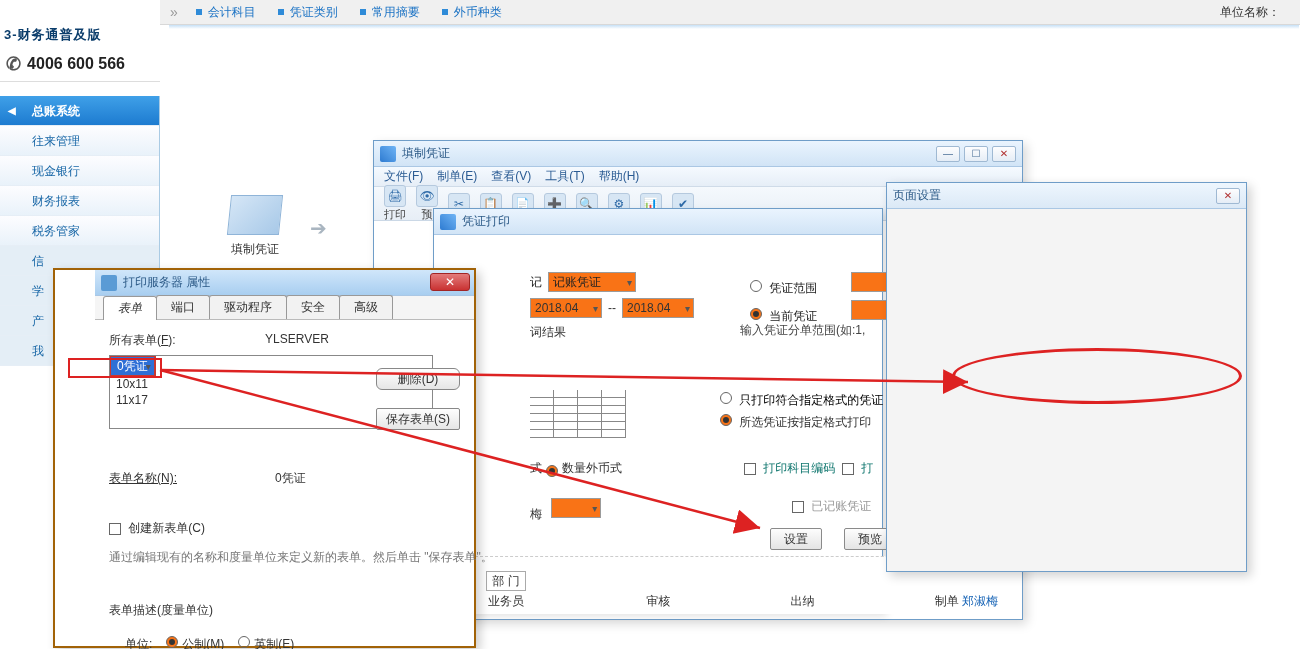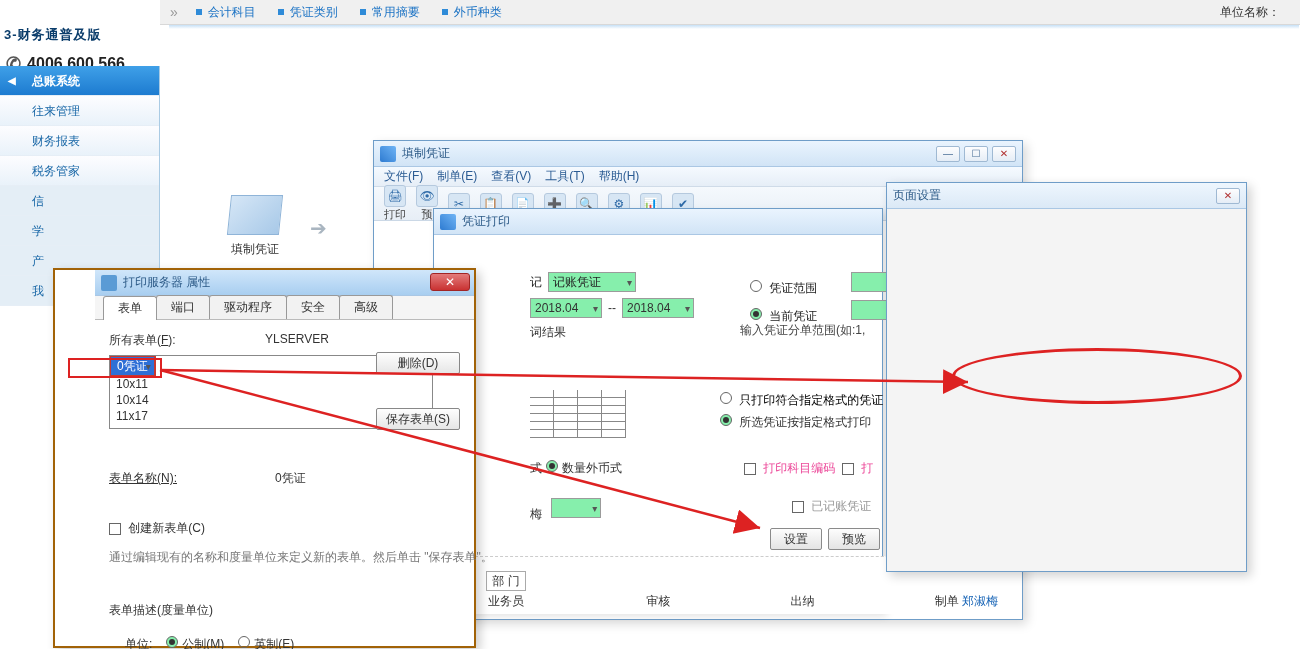--- a/index.html
+++ b/index.html
@@ -10,21 +10,21 @@
 .top-menu .chev { color: #999; margin-right: 18px; font-size: 14px; }
 .top-menu .item { color: #1a72c4; margin-right: 22px; position: relative; padding-left: 12px; cursor: pointer; }
 .top-menu .item::before { content: ""; position: absolute; left: 0; top: 50%; transform: translateY(-50%); width: 6px; height: 6px; background: #2f8bd8; }
 .top-menu .right { margin-left: auto; margin-right: 20px; color: #333; }
 
 
 .brand-bar { position: absolute; left: 0; top: 24px; width: 160px; height: 74px; }
 .brand-top { height: 22px; display:flex; align-items:center; background:#fff; padding-left:4px; font-size:13px; color:#0b3d6b; font-weight:bold; letter-spacing:1px;}
 .phone-bar { height: 36px; background:#fff; display:flex; align-items:center; padding-left:6px; font-size:16px; font-weight:bold; color:#222; border-bottom:1px solid #ddd;}
 .phone-bar .ic { font-size:18px; margin-right:6px; color:#555;}
-.sidebar { position:absolute; left:0; top:66px; width:160px; background:linear-gradient(to bottom,#fff,#f8fbfe); border-right:1px solid #aacbe4; padding:0; }
+.sidebar { position:absolute; left:0; top:96px; width:160px; background:linear-gradient(to bottom,#fff,#f8fbfe); border-right:1px solid #aacbe4; padding:0; }
 .side-item { height:30px; line-height:30px; padding-left:32px; color:#1766a6; cursor:pointer; border-bottom:1px solid #e6eef6; position:relative; background:linear-gradient(to bottom,#fdfdff,#e9f2fa);}
 .side-item.active { background:linear-gradient(to bottom,#3fa0e8,#1d7bd0); color:#fff; font-weight:bold;}
 .side-item.active::before { content:"◀"; position:absolute; left:8px; color:#fff; font-size:10px;}
 .side-item.cut { background:#e4eef6;}
 
 
 .stage { position:absolute; left:160px; top:24px; right:0; bottom:0; background:#fff; border-top:1px solid #d8d8d8; }
 .stage-ribbon { position:absolute; left:169px; top:25px; right:1px; height:4px; background:linear-gradient(to bottom,#c6e0f6,#fff); }
 
 
@@ -38,56 +38,56 @@
 .menubar { height:20px; display:flex; align-items:center; gap:14px; padding-left:10px; background:linear-gradient(to bottom,#f5faff,#e6eef7); border-bottom:1px solid #cfdbe8; color:#2a5b93; font-size:12px;}
 .toolbar2 { height:34px; background:linear-gradient(to bottom,#f5f9fd,#e7eef6); border-bottom:1px solid #cbd8e6; display:flex; align-items:center; padding-left:10px; gap:10px;}
 .tbic { width:22px; height:22px; background:#d7e6f4; border:1px solid #b5c9de; border-radius:3px; display:flex; align-items:center; justify-content:center; font-size:12px; color:#2e6aa7; cursor:pointer;}
 .tlbl { font-size:11px; color:#444;}
 
 
 .print-sub { position:absolute; left:433px; top:208px; width:450px; height:404px; background:#fff; border:1px solid #6f9dc8; box-shadow:4px 4px 8px rgba(0,0,0,.12); }
 .range-box { position:absolute; left:12px; top:40px; right:10px; height:100px; border:1px solid #bdbdbd; border-top:none; padding-top:4px;}
 .range-box::before { content:""; position:absolute; left:0; right:0; top:0; border-top:1px solid #bdbdbd;}
 .range-label { position:absolute; left:26px; top:-8px; background:#fff; padding:0 6px; color:#333;}
-.sel { height:20px; border:1px solid #9b9b9b; background:#86efac; display:inline-flex; align-items:center; padding:0 4px; font-size:12px; position:relative;}
+.sel { height:20px; border:1px solid #9b9b9b; background:#f97316; display:inline-flex; align-items:center; padding:0 4px; font-size:12px; position:relative;}
 .sel::after { content:"▾"; position:absolute; right:3px; color:#555; font-size:10px;}
 .fw { width:88px;}
 .fd { width:72px;}
 .voucher-row1 { position:absolute; left:530px; top:272px; display:flex; align-items:center; gap:6px; font-size:12px; color:#222;}
 .voucher-row2 { position:absolute; left:530px; top:298px; display:flex; align-items:center; gap:6px;}
 .hint-right { position:absolute; left:740px; top:322px; font-size:12px; color:#444;}
 .radio { width:12px; height:12px; border:1px solid #666; border-radius:50%; display:inline-block; margin-right:4px; position:relative;}
 .radio.sel::after{content:""; position:absolute; left:2px; top:2px; width:6px; height:6px; background:#333; border-radius:50%;}
 .rlbl{font-size:12px; color:#222; margin-right:30px;}
 .range-r { position:absolute; left:750px; top:272px;}
 .range-r2 { position:absolute; left:750px; top:300px;}
 .tablepv { position:absolute; left:530px; top:390px; width:96px; height:60px; background:#fff;}
 .tablepv .rw{height:8px; border-bottom:1px solid #888; display:flex;}
 .tablepv .cl{flex:1; border-right:1px solid #888;}
-.fmt-row { position:absolute; left:530px; top:460px; display:flex; align-items:flex-start;}
+.fmt-row { position:absolute; left:530px; top:460px; display:flex; align-items:flex-end;}
 .box2txt { position:absolute; left:720px; top:392px; font-size:12px; color:#000000;}
 .box2txt2 { position:absolute; left:720px; top:414px; font-size:12px; color:#333;}
 .summary-row { position:absolute; left:530px; top:498px;}
 .chk { width:12px; height:12px; border:1px solid #666; display:inline-block; margin-right:4px; vertical-align:middle;}
-.chkrow { position:absolute; left:744px; top:460px; font-size:12px; color:#ec4899;}
+.chkrow { position:absolute; left:744px; top:460px; font-size:12px; color:#0f766e;}
 .chkrow2 { position:absolute; left:792px; top:498px; color:#999; font-size:12px;}
-.btns-row { position:absolute; left:770px; top:528px; display:flex; gap:6px;}
+.btns-row { position:absolute; left:770px; top:528px; display:flex; gap:22px;}
 .btn { width:52px; height:22px; border:1px solid #8a8a8a; background:linear-gradient(to bottom,#fdfdfd,#e4e4e4); display:flex; align-items:center; justify-content:center; font-size:12px; cursor:pointer; border-radius:2px;}
 .foot-row { position:absolute; left:470px; top:556px; width:544px; height:58px; background:#fff; border-top:1px dashed #ccc; display:flex; align-items:flex-end; padding:0 16px 4px; justify-content:space-between; font-size:12px; color:#333;}
 .voucher-stage-icon { position:absolute; left:220px; top:195px; width:70px; text-align:center; font-size:12px; color:#333;}
 .voucher-stage-icon .pic { width:52px; height:40px; margin:0 auto 6px; background:linear-gradient(135deg,#d5e6f6,#a8c9e8); border:1px solid #8fb4d8; transform:skewX(-6deg);}
 .arrow-flow { position:absolute; left:310px; top:216px; font-size:20px; color:#a9b5c0;}
 
 
 .prop-dlg { position:absolute; left:53px; top:268px; width:423px; height:380px; background:#fff; border:2px solid #a16207; box-shadow:4px 4px 10px rgba(0,0,0,.2); z-index:20;padding-left:40px;}
 .prop-dlg .titlebar { background:linear-gradient(to bottom,#d0e6fa,#a8cef0); color:#1a4d80;}
 .close-red { position:absolute; right:4px; top:3px; width:40px; height:18px; background:linear-gradient(to bottom,#e37b7b,#c93232); color:#fff; display:flex; align-items:center; justify-content:center; font-size:12px; border:1px solid #a12525; border-radius:3px; cursor:pointer;}
 .tabs { height:24px; display:flex; align-items:flex-end; padding-left:8px; gap:0; background:#f5f5f5; border-bottom:1px solid #bbb;}
 .tab { padding:3px 14px; border:1px solid #999; border-bottom:none; background:#f2f2f2; font-size:12px; cursor:pointer; border-radius:3px 3px 0 0; margin-right:-1px;}
-.tab.active { background:#fff; position:relative; top:1px;}
+.tab.active { background:#fff; position:relative; top:1px;font-style:italic;}
 .dlg-body { padding:12px 14px; position:relative; height:300px;}
 .all-forms-lbl { font-size:12px; margin-bottom:6px;}
 .all-forms-lbl u{text-decoration:underline;}
 .svr-name { position:absolute; left:170px; top:12px; font-size:12px;}
 .form-list { width:324px; height:74px; border:1px solid #888; background:#fff; overflow:hidden; font-size:12px;}
 .form-list .it { padding:1px 6px;}
 .form-list .it.sel { background:#2e6fd6; color:#fff; outline:2px solid #c8372f; outline-offset:-1px;}
 .redbox { position:absolute; left:68px; top:358px; width:94px; height:20px; border:2px solid #d22; pointer-events:none; z-index:50;}
 .dlg-btn { position:absolute; width:84px; height:22px; border:1px solid #888; background:linear-gradient(to bottom,#fefefe,#e6e6e6); display:flex; align-items:center; justify-content:center; font-size:12px; cursor:pointer; border-radius:2px;}
 .form-nm-row { position:absolute; left:14px; top:150px; font-size:12px;text-decoration:underline;}
@@ -136,20 +136,21 @@
   <div class="brand-top">3-财务通普及版</div>
   <div class="phone-bar">
     <span class="ic">✆</span>
     <span>4006 600 566</span>
   </div>
 </div>
 
 <div class="sidebar">
   <div class="side-item active">总账系统</div>
   <div class="side-item">往来管理</div>
+  <div class="side-item">现金银行</div>
   <div class="side-item">财务报表</div>
   <div class="side-item">税务管家</div>
   <div class="side-item cut">信</div>
   <div class="side-item cut">学</div>
   <div class="side-item cut">产</div>
   <div class="side-item cut">我</div>
 </div>
 
 <div class="stage"></div>
 <div class="stage-ribbon"></div>
@@ -328,24 +329,23 @@
     <div class="tab">高级</div>
   </div>
   <div class="dlg-body">
     <div class="all-forms-lbl">
       <span>所有表单(</span><u>F</u><span>):</span>
     </div>
     <div class="svr-name">YLSERVER</div>
     <div class="form-list">
       <div class="it sel">0凭证</div>
       <div class="it">10x11</div>
-      <div class="it">10x14</div>
       <div class="it">11x17</div>
     </div>
-    <div class="dlg-btn" style="right:14px; top:32px;">删除(D)</div>
+    <div class="dlg-btn" style="right:14px; top:48px;border-radius:6px;">删除(D)</div>
     <div class="dlg-btn" style="right:14px; top:88px;">保存表单(S)</div>
     <div class="form-nm-row">表单名称(N):</div>
     <div class="form-nm-val">0凭证</div>
     <div class="chk-create">
       <span class="chk"></span>
       <span>创建新表单(C)</span>
     </div>
     <div class="note">通过编辑现有的名称和度量单位来定义新的表单。然后单击 "保存表单"。</div>
     <div class="desc-t">表单描述(度量单位)</div>
     <div class="unit-row">

